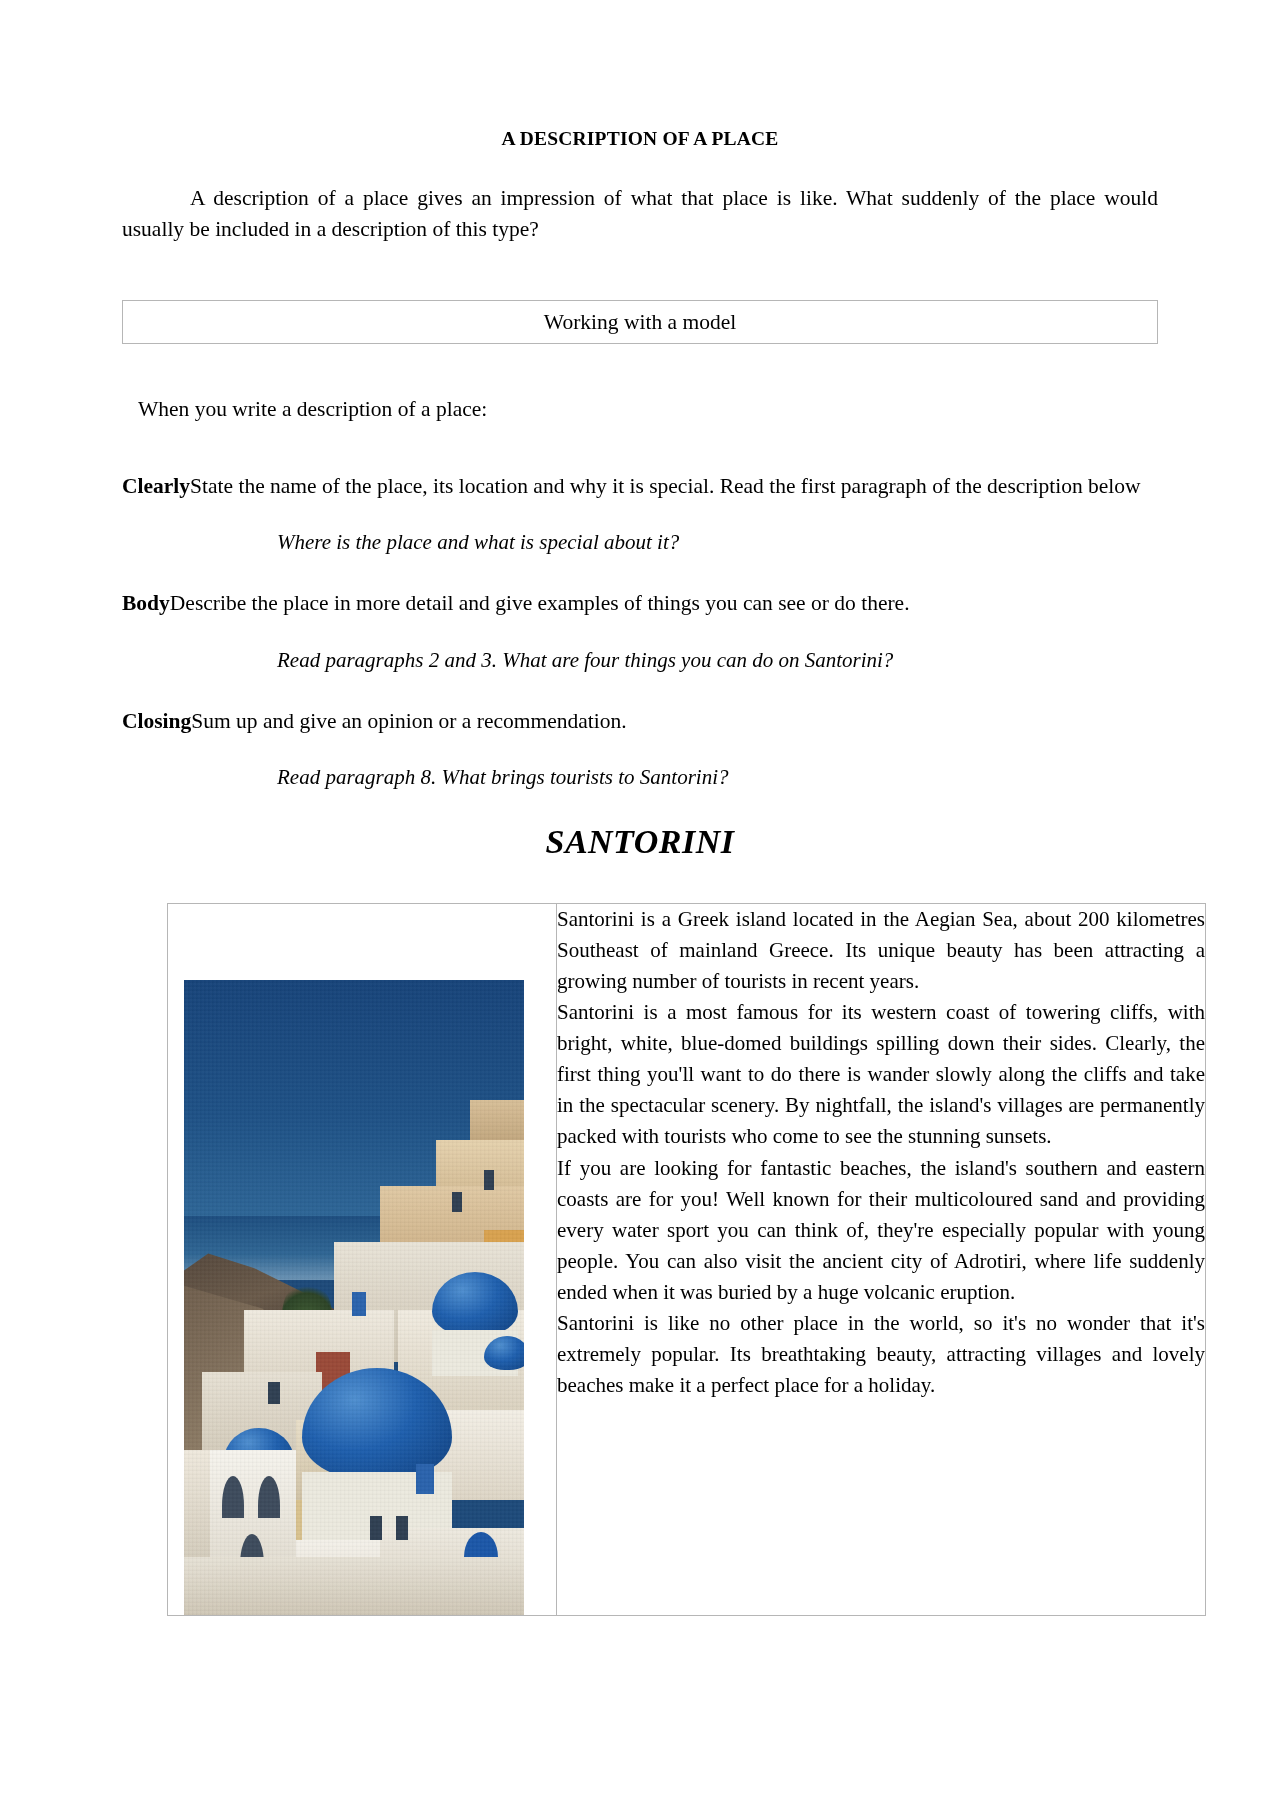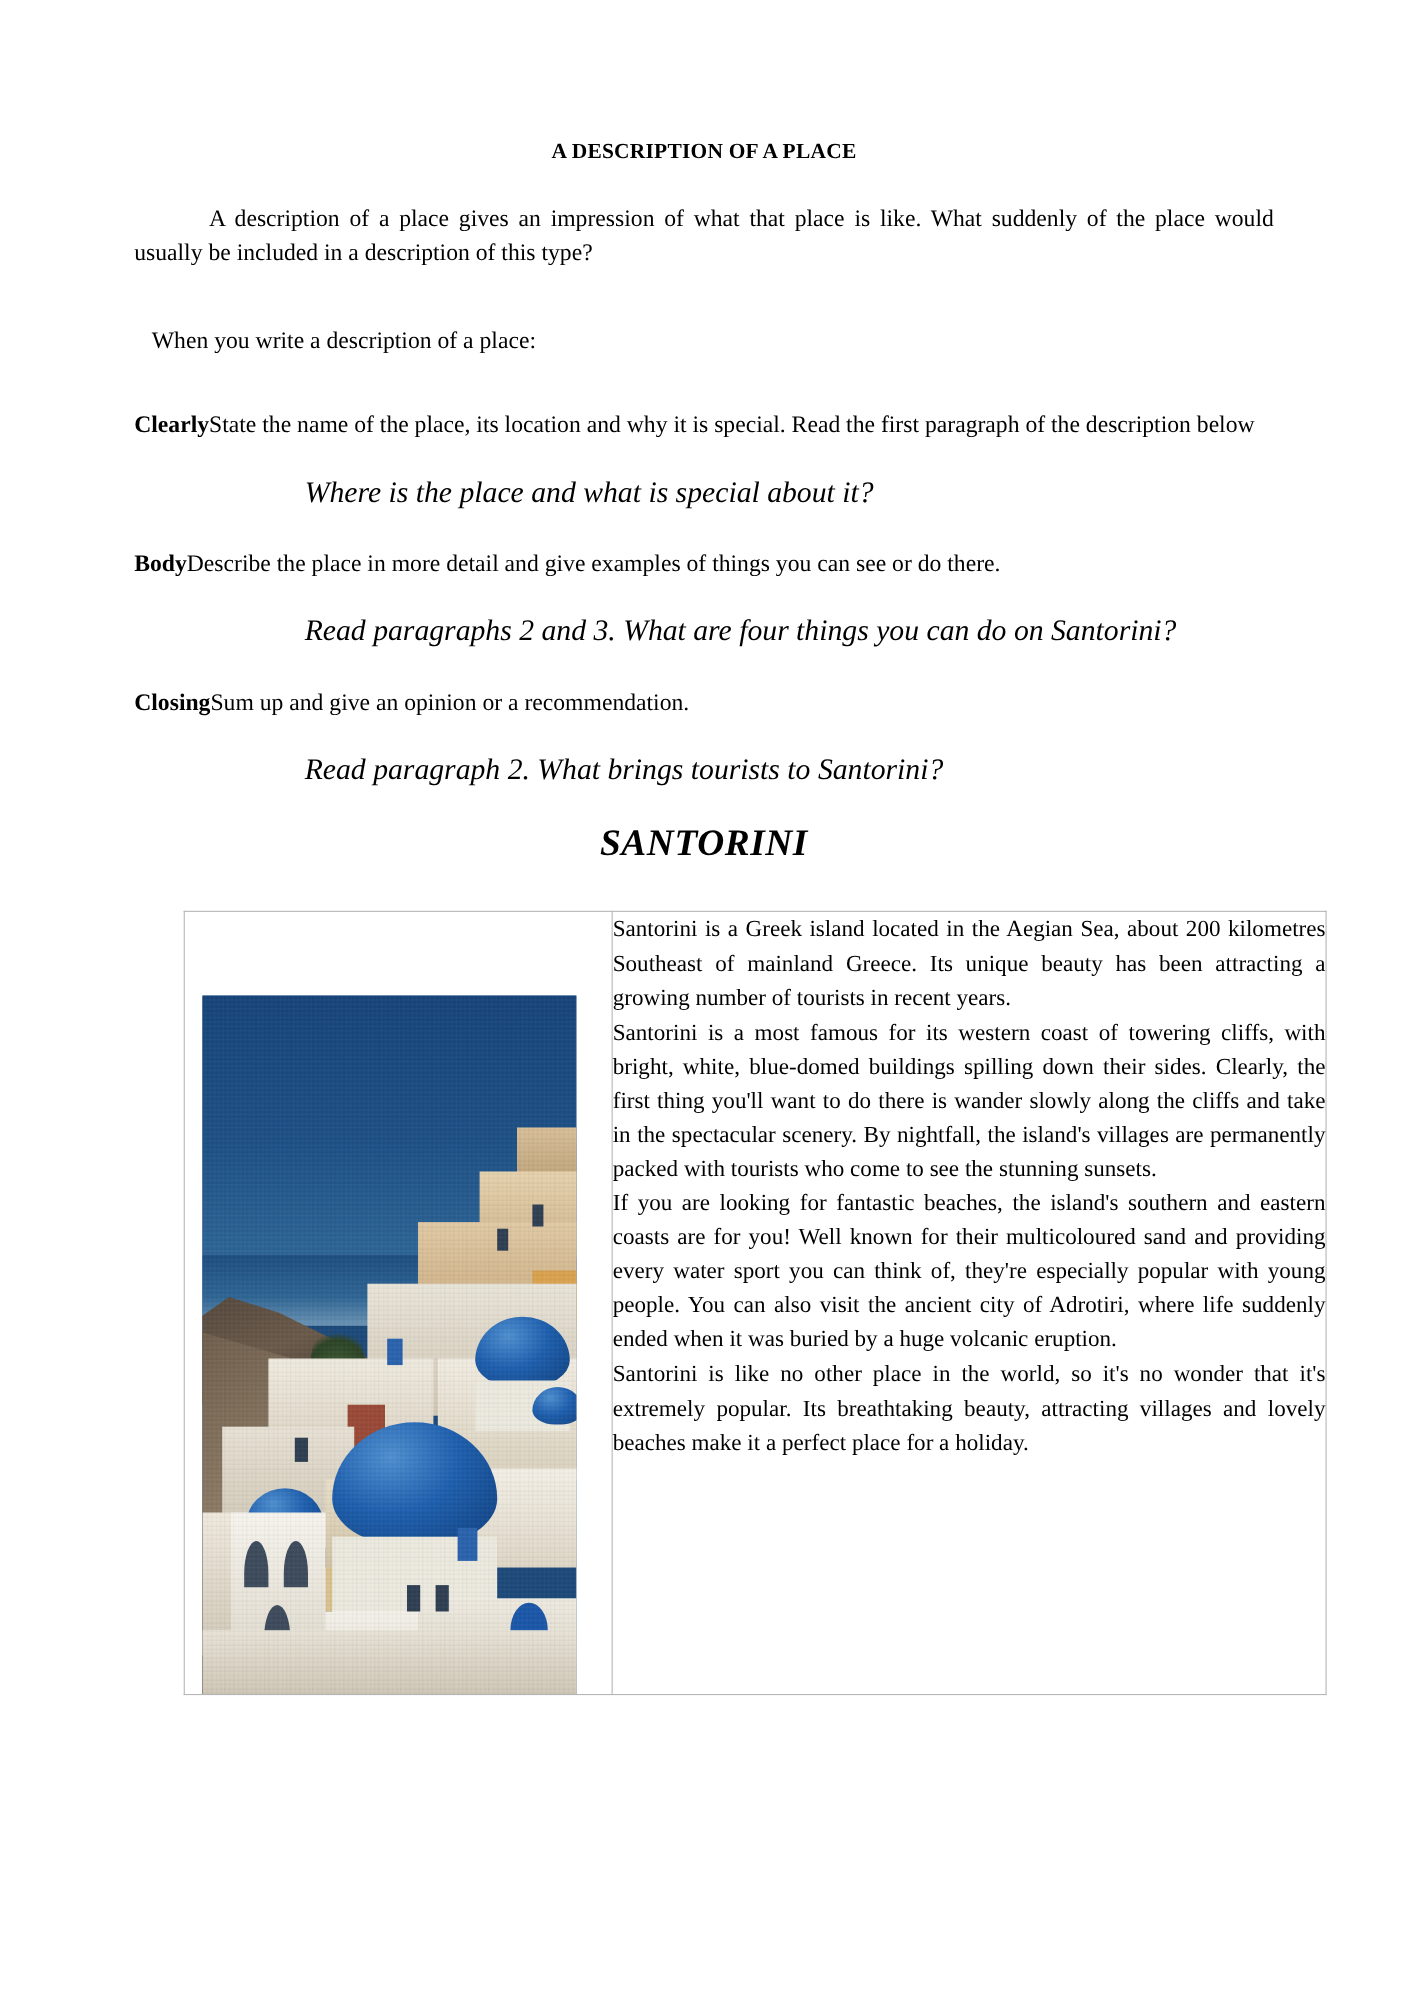--- a/index.html
+++ b/index.html
@@ -91,21 +91,21 @@
     width: 0;
   }
   .section-body {
     
   }
 
   .question {
     margin: 0;
     padding-top: 27px;
     padding-left: 155px;
-    font-size: 27px;
+    font-size: 21px;
     font-style: italic;
     line-height: 1.42;
   }
 
   
   .place-title {
     text-align: center;
     font-size: 34px;
     font-weight: bold;
     font-style: italic;
@@ -289,37 +289,40 @@
 </head>
 <body>
 
 <div class="page">
   <div class="content">
 
     <h1 class="doc-title">A DESCRIPTION OF A PLACE</h1>
 
     <p class="intro">A description of a place gives an impression of what that place is like. What suddenly of the place would usually be included in a description of this type?</p>
 
+    <div class="banner">
+      <span class="banner-text">Working with a model</span>
+    </div>
 
     <p class="lead-in">When you write a description of a place:</p>
 
     <p class="section">
       <span class="section-label">Clearly</span><span class="label-gap">&nbsp;&nbsp;&nbsp;&nbsp;&nbsp;&nbsp;&nbsp;</span><span class="section-body">State the name of the place, its location and why it is special. Read the first paragraph of the description below</span>
     </p>
     <p class="question">Where is the place and what is special about it?</p>
 
     <p class="section">
       <span class="section-label">Body</span><span class="label-gap">&nbsp;&nbsp;&nbsp;&nbsp;&nbsp;&nbsp;&nbsp;&nbsp;&nbsp;&nbsp;&nbsp;&nbsp;</span><span class="section-body">Describe the place in more detail and give examples of things you can see or do there.</span>
     </p>
     <p class="question">Read paragraphs 2 and 3. What are four things you can do on Santorini?</p>
 
     <p class="section">
       <span class="section-label">Closing</span><span class="label-gap">&nbsp;&nbsp;&nbsp;&nbsp;&nbsp;&nbsp;&nbsp;</span><span class="section-body">Sum up and give an opinion or a recommendation.</span>
     </p>
-    <p class="question">Read paragraph 2. What brings tourists to Santorini?</p>
+    <p class="question">Read paragraph 8. What brings tourists to Santorini?</p>
 
     <h2 class="place-title">SANTORINI</h2>
 
     <table class="article-table">
       <tbody>
           <tr>
         <td class="cell-image">
           <div class="photo-wrap">
             <div class="photo" aria-label="Santorini village with white buildings and blue domes above the sea">
               <div class="sky"></div>

